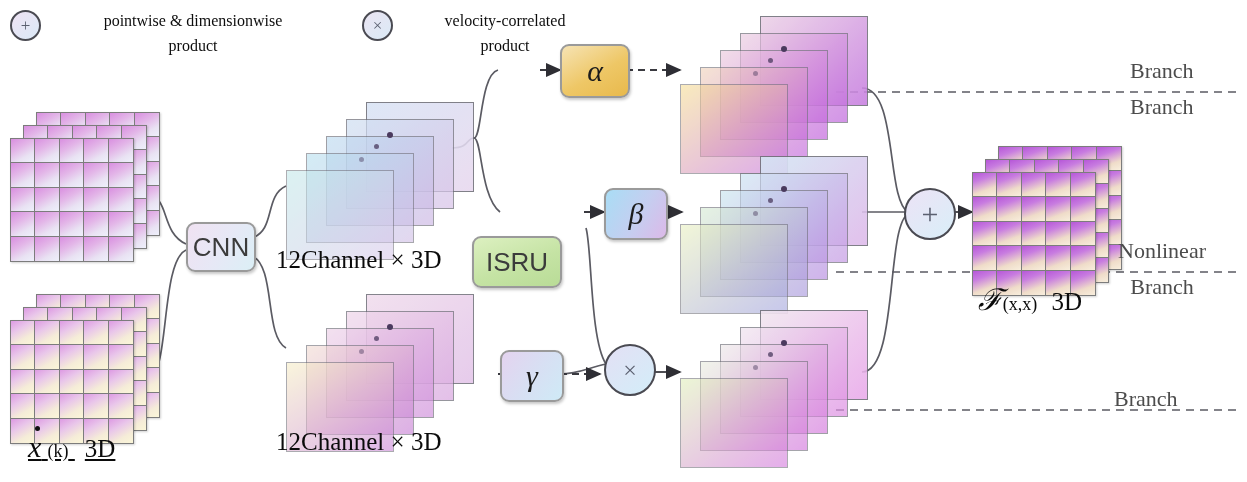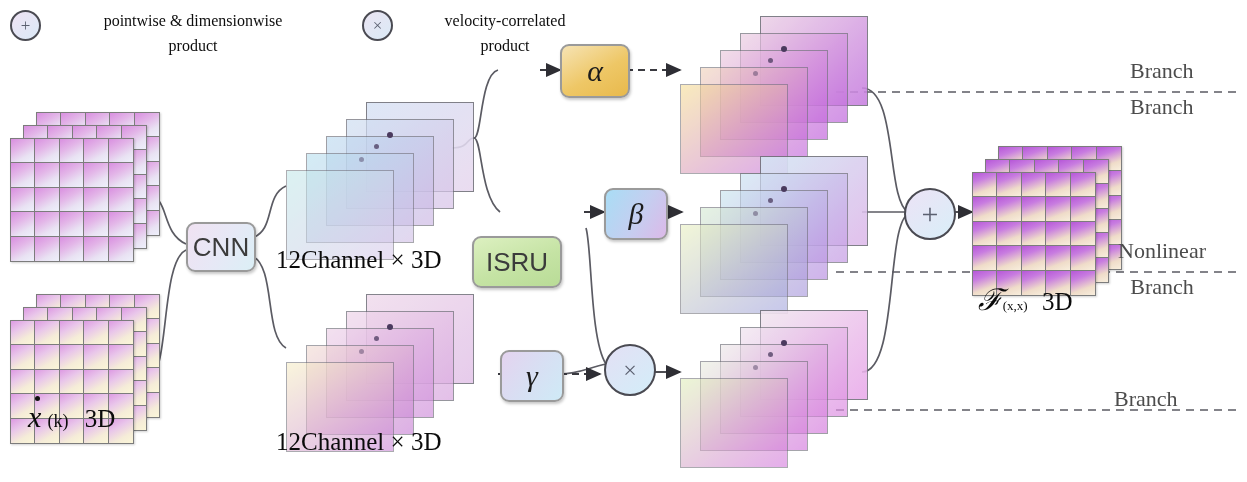--- a/index.html
+++ b/index.html
@@ -272,21 +272,21 @@
         <i></i>
         <i></i>
         <i></i>
       <i></i>
         <i></i>
         <i></i>
         <i></i>
         <i></i>
     </div>
   </div>
-  <div class="caption" style="left:28px;top:400px;">
+  <div class="caption" style="left:28px;top:430px;text-decoration:underline;">
     <span style="position:relative;">
       <span class="it" style="font-size:30px;">x</span>
       <span style="position:absolute;left:7px;top:-9px;width:5px;height:5px;border-radius:50%;background:#111;"></span>
     </span><span style="font-size:18px;">(k)</span>
     <span style="margin-left:10px;">3D</span>
   </div>
 
   <div class="box fnbox" style="left:186px;top:222px;width:66px;height:46px;background:linear-gradient(120deg,#f0e2f2 0%,#e7e8f6 50%,#dbeff6 100%);">
     <span>CNN</span>
   </div>
@@ -449,21 +449,21 @@
         <i></i>
         <i></i>
       <i></i>
         <i></i>
         <i></i>
         <i></i>
         <i></i>
     </div>
   </div>
   <div class="caption" style="left:978px;top:278px;">
-    <span class="it" style="font-size:30px;">ℱ</span><span style="font-size:13px;">(x,x)</span>
+    <span class="it" style="font-size:30px;">ℱ</span><span style="font-size:18px;">(x,x)</span>
     <span style="margin-left:8px;">3D</span>
   </div>
 
   <div class="branch" style="left:1130px;top:58px;">
     <div>Branch</div>
     <div style="margin-top:10px;">Branch</div>
   </div>
   <div class="branch" style="left:1118px;top:238px;">
     <div>Nonlinear</div>
     <div style="margin-top:10px;">Branch</div>

